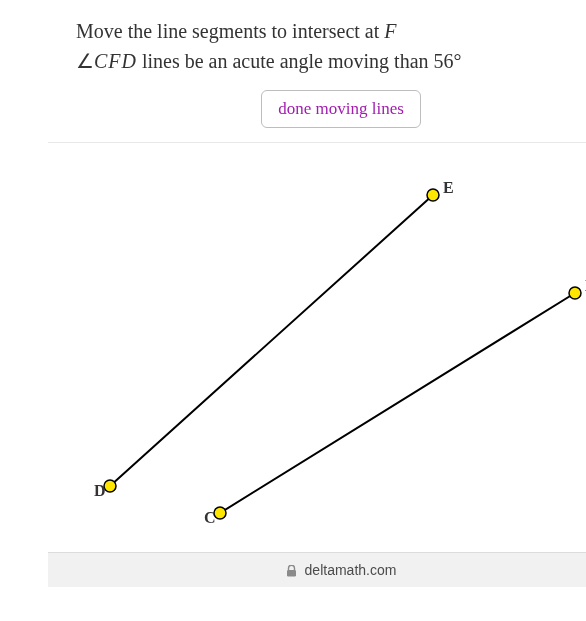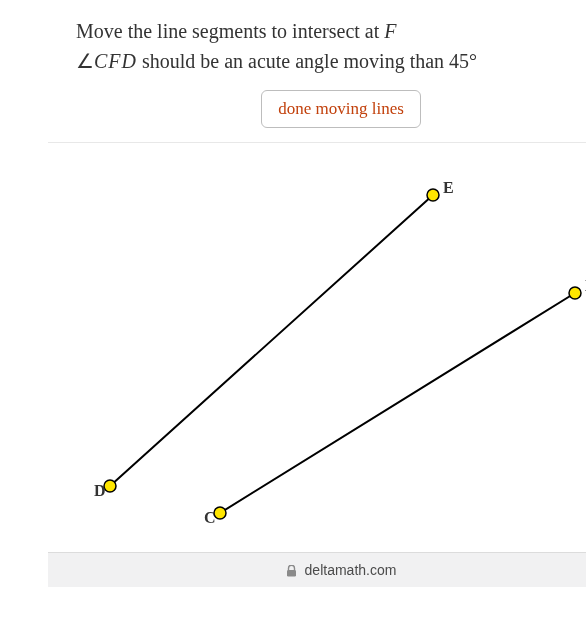--- a/index.html
+++ b/index.html
@@ -7,21 +7,21 @@
   .instructions{padding:16px 28px 0 28px;font-size:20px;line-height:1.5;}
   .instructions .line1{display:block;}
   .instructions .line2{display:block;}
   .mathit{font-style:italic;font-family:'Times New Roman',Georgia,serif;letter-spacing:1px;}
   .angle-sym{font-family:'Times New Roman',serif;}
   .emph{}
   .btn-row{text-align:center;margin-top:14px;margin-bottom:14px;}
   button.done{
     font-family:Georgia,'Times New Roman',serif;
     font-size:17px;
-    color:#c2410c;
+    color:#a21caf;
     background:#fff;
     border:1px solid #bdbdbd;
     border-radius:6px;
     padding:8px 16px;
     cursor:pointer;
     text-align:center;
   }
   .divider{height:1px;background:#e8e8e8;}
   .canvas{position:relative;width:586px;height:420px;}
   .canvas svg{position:absolute;left:0;top:0;}
@@ -38,21 +38,21 @@
 </head>
 <body>
 
 <div class="wrap">
 
   <div class="instructions">
     <span class="line1">
       <span>Move the line segments to intersect at </span><span class="mathit">F</span>
     </span>
     <span class="line2">
-      <span class="angle-sym">∠</span><span class="mathit">CFD</span><span> should be an </span><span class="emph">acute</span><span> angle moving than </span><span>45°</span>
+      <span class="angle-sym">∠</span><span class="mathit">CFD</span><span> lines be an </span><span class="emph">acute</span><span> angle moving than </span><span>56°</span>
     </span>
   </div>
 
   <div class="btn-row">
     <button class="done">done moving lines</button>
   </div>
 
   <div class="divider"></div>
 
   <div class="canvas">

